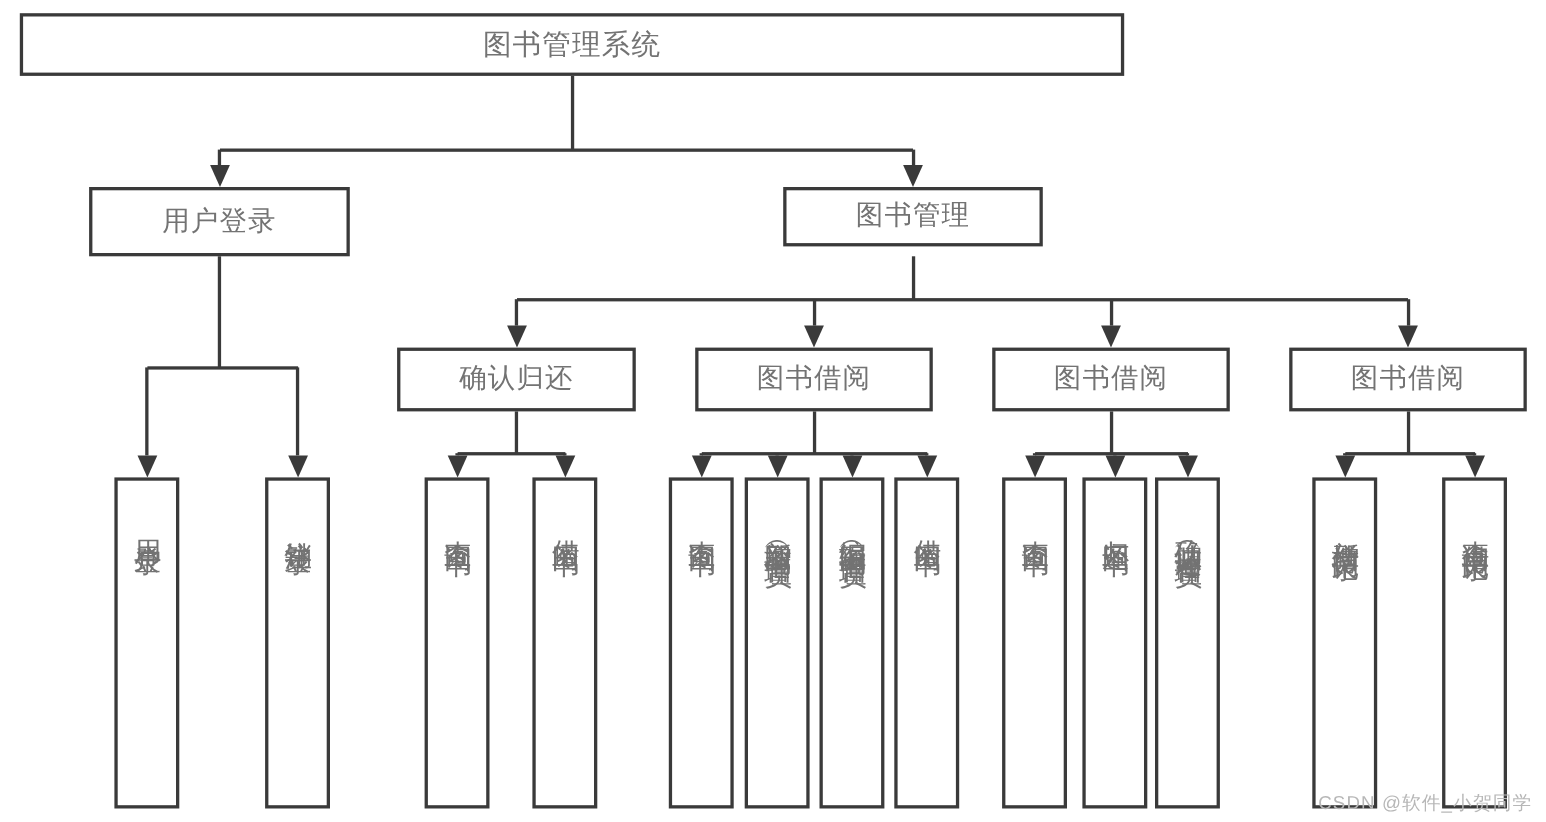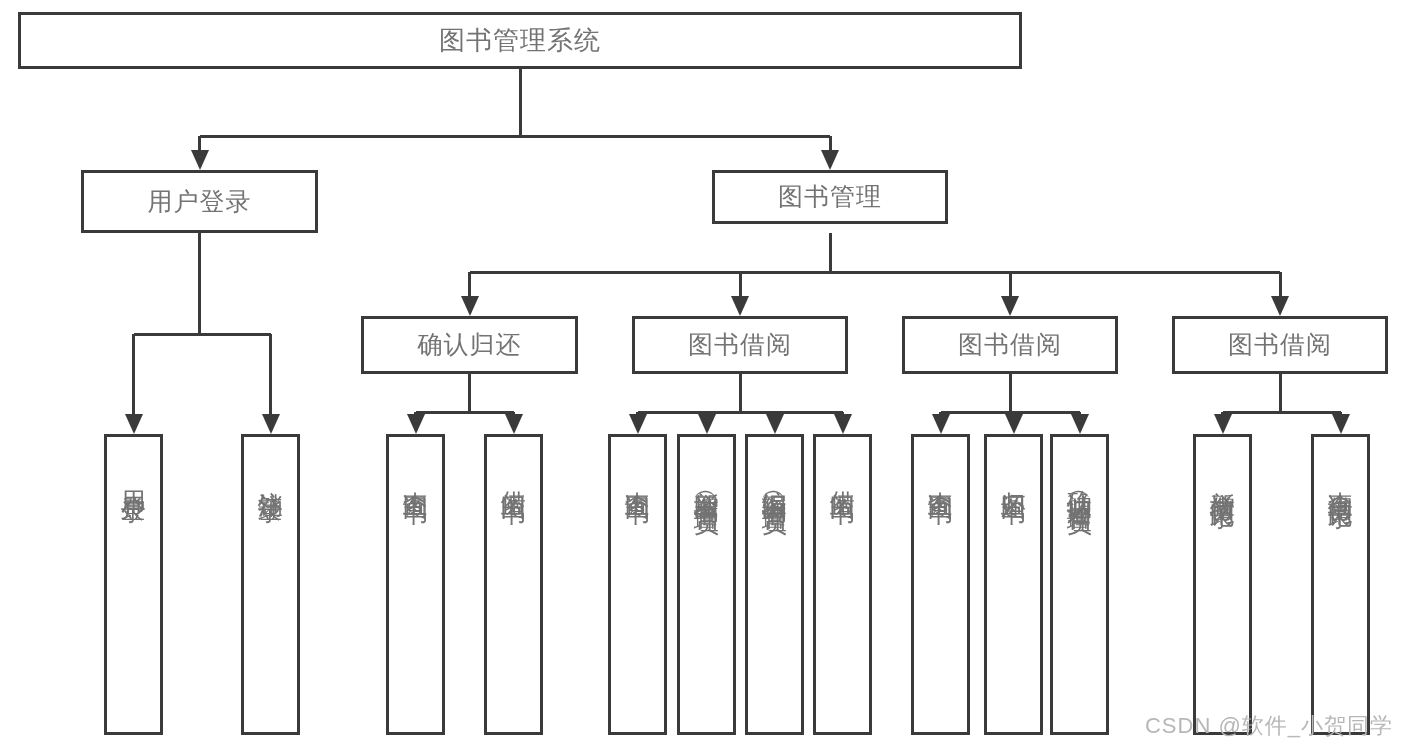--- a/index.html
+++ b/index.html
@@ -66,21 +66,21 @@
     border-left: 9px solid transparent;
     border-right: 9px solid transparent;
     border-top: 20px solid #3a3a3a;
   }
 
   
   #watermark {
     position: absolute;
     right: 12px;
     bottom: 6px;
-    font-size: 22px;
+    font-size: 17px;
     color: #b7b7b7;
     letter-spacing: 1px;
     white-space: nowrap;
     user-select: none;
   }
 </style>
 </head>
 <body>
 
 <div id="canvas">

